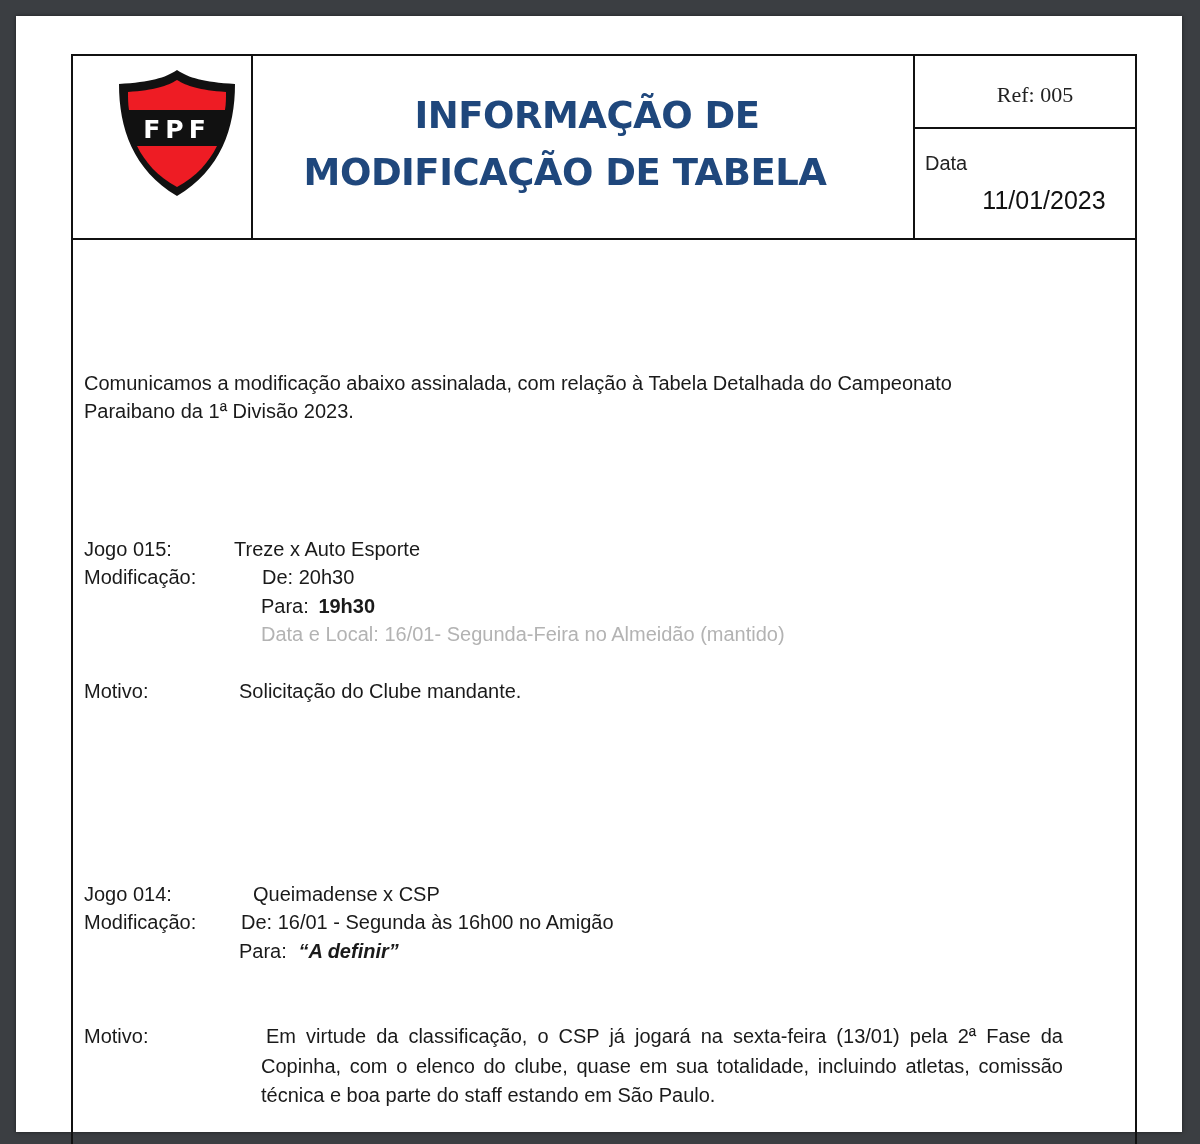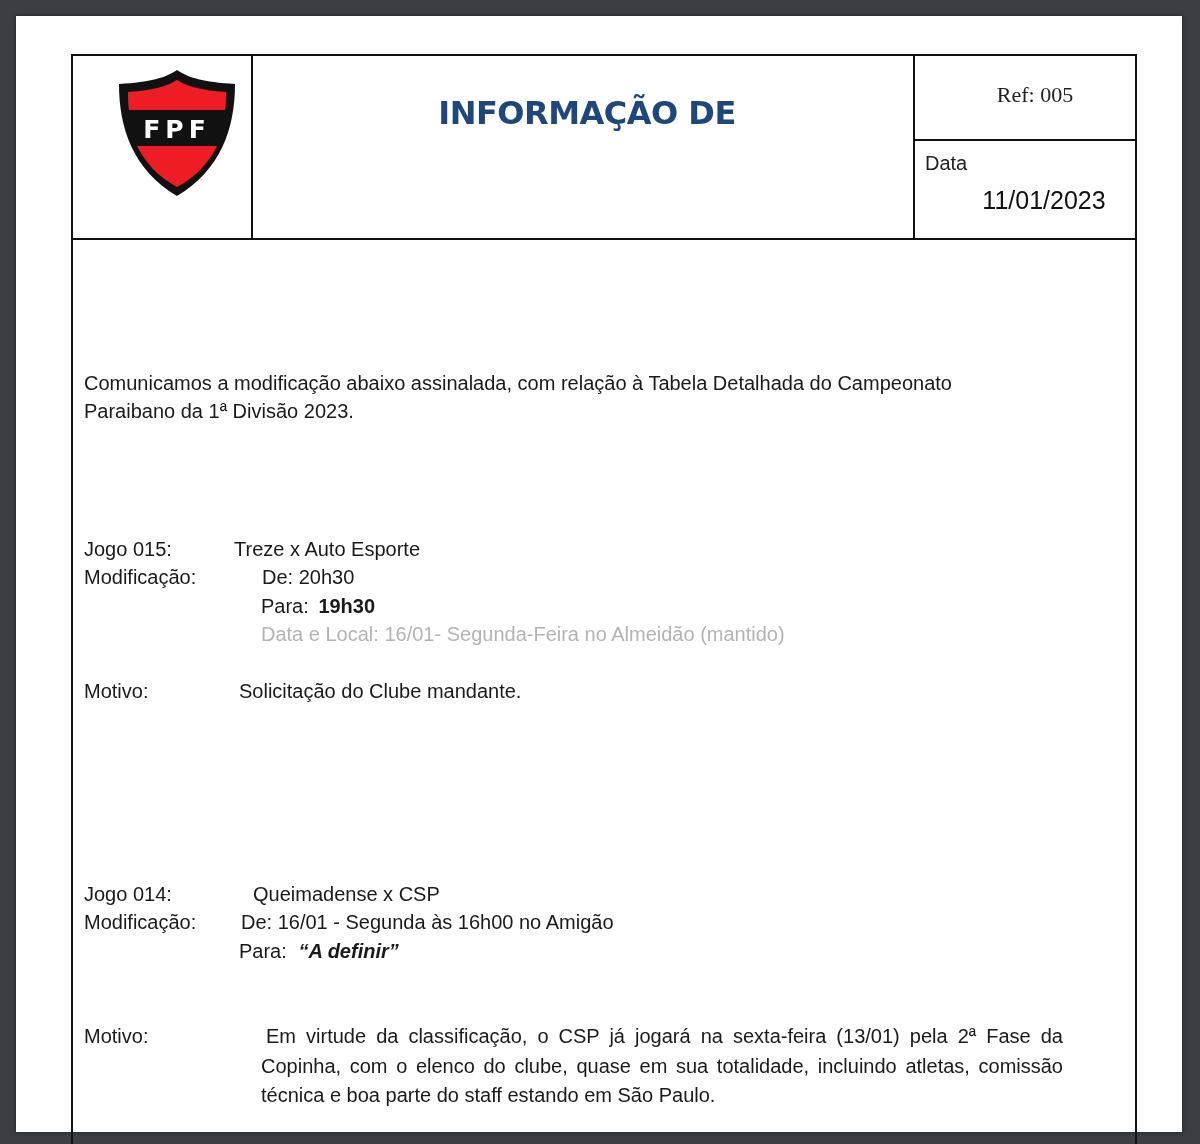--- a/index.html
+++ b/index.html
@@ -68,31 +68,31 @@
       box-sizing: border-box;
     }
     .title-line {
       position: absolute;
       left: 0;
       width: 100%;
       text-align: center;
       font-family: "DejaVu Sans", sans-serif;
       font-weight: bold;
       color: #1f477c;
-      font-size: 32px;
+      font-size: 37px;
       letter-spacing: -0.5px;
     }
     .title-line.l1 { top: 38px; left: 4px; }
     .title-line.l2 { top: 95px; left: -18px; }
     .ref-cell {
       position: absolute;
       left: 842px;
       top: 0;
       width: 222px;
-      height: 85px;
+      height: 73px;
       border-bottom: 2px solid #111;
       box-sizing: border-box;
     }
     .ref-text {
       position: absolute;
       top: 26px;
       left: 0;
       width: 100%;
       text-align: center;
       font-family: "Liberation Serif", serif;
@@ -160,20 +160,21 @@
         <div class="logo-cell">
           <svg width="124" height="134" viewBox="0 0 124 134">
             <path d="M62 4 C50 12 36 16 4 18 C4 62 18 104 62 130 C106 104 120 62 120 18 C88 16 74 12 62 4 Z" fill="#111"></path>
             <path d="M62 14 C52 20 40 24 13 26 C13 32 13 38 14 44 L110 44 C111 38 111 32 111 26 C84 24 72 20 62 14 Z" fill="#ee1c24"></path>
             <path d="M22 80 L102 80 C94 96 82 110 62 121 C42 110 30 96 22 80 Z" fill="#ee1c24"></path>
             <text x="62" y="72" text-anchor="middle" font-family="DejaVu Sans, sans-serif" font-weight="bold" font-size="25" fill="#fff" letter-spacing="5">FPF</text>
           </svg>
         </div>
         <div class="title-cell">
           <div class="title-line l1">INFORMAÇÃO DE</div>
+          <div class="title-line l2">MODIFICAÇÃO DE TABELA</div>
         </div>
         <div class="ref-cell">
           <div class="ref-text">Ref: 005</div>
         </div>
         <div class="date-cell">
           <div class="date-label">Data</div>
           <div class="date-value">11/01/2023</div>
         </div>
       </div>
 

